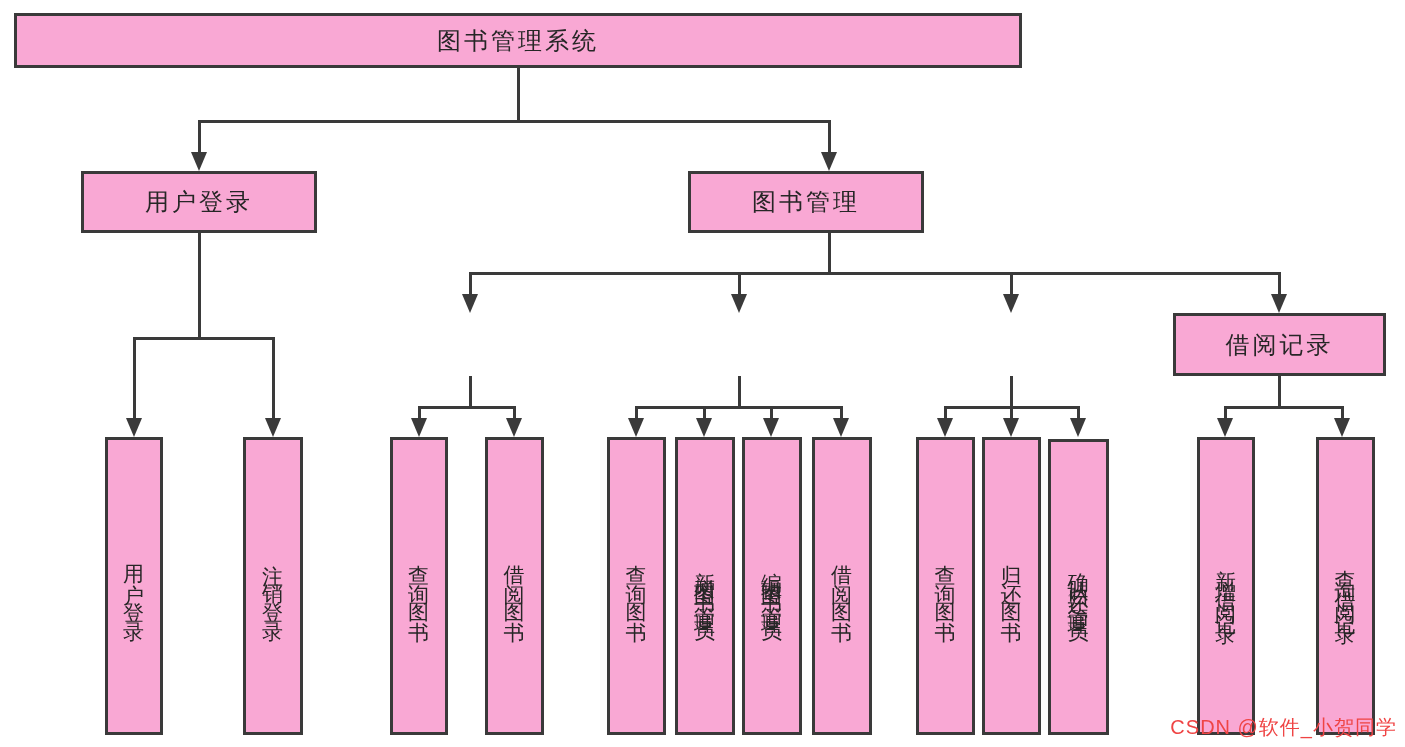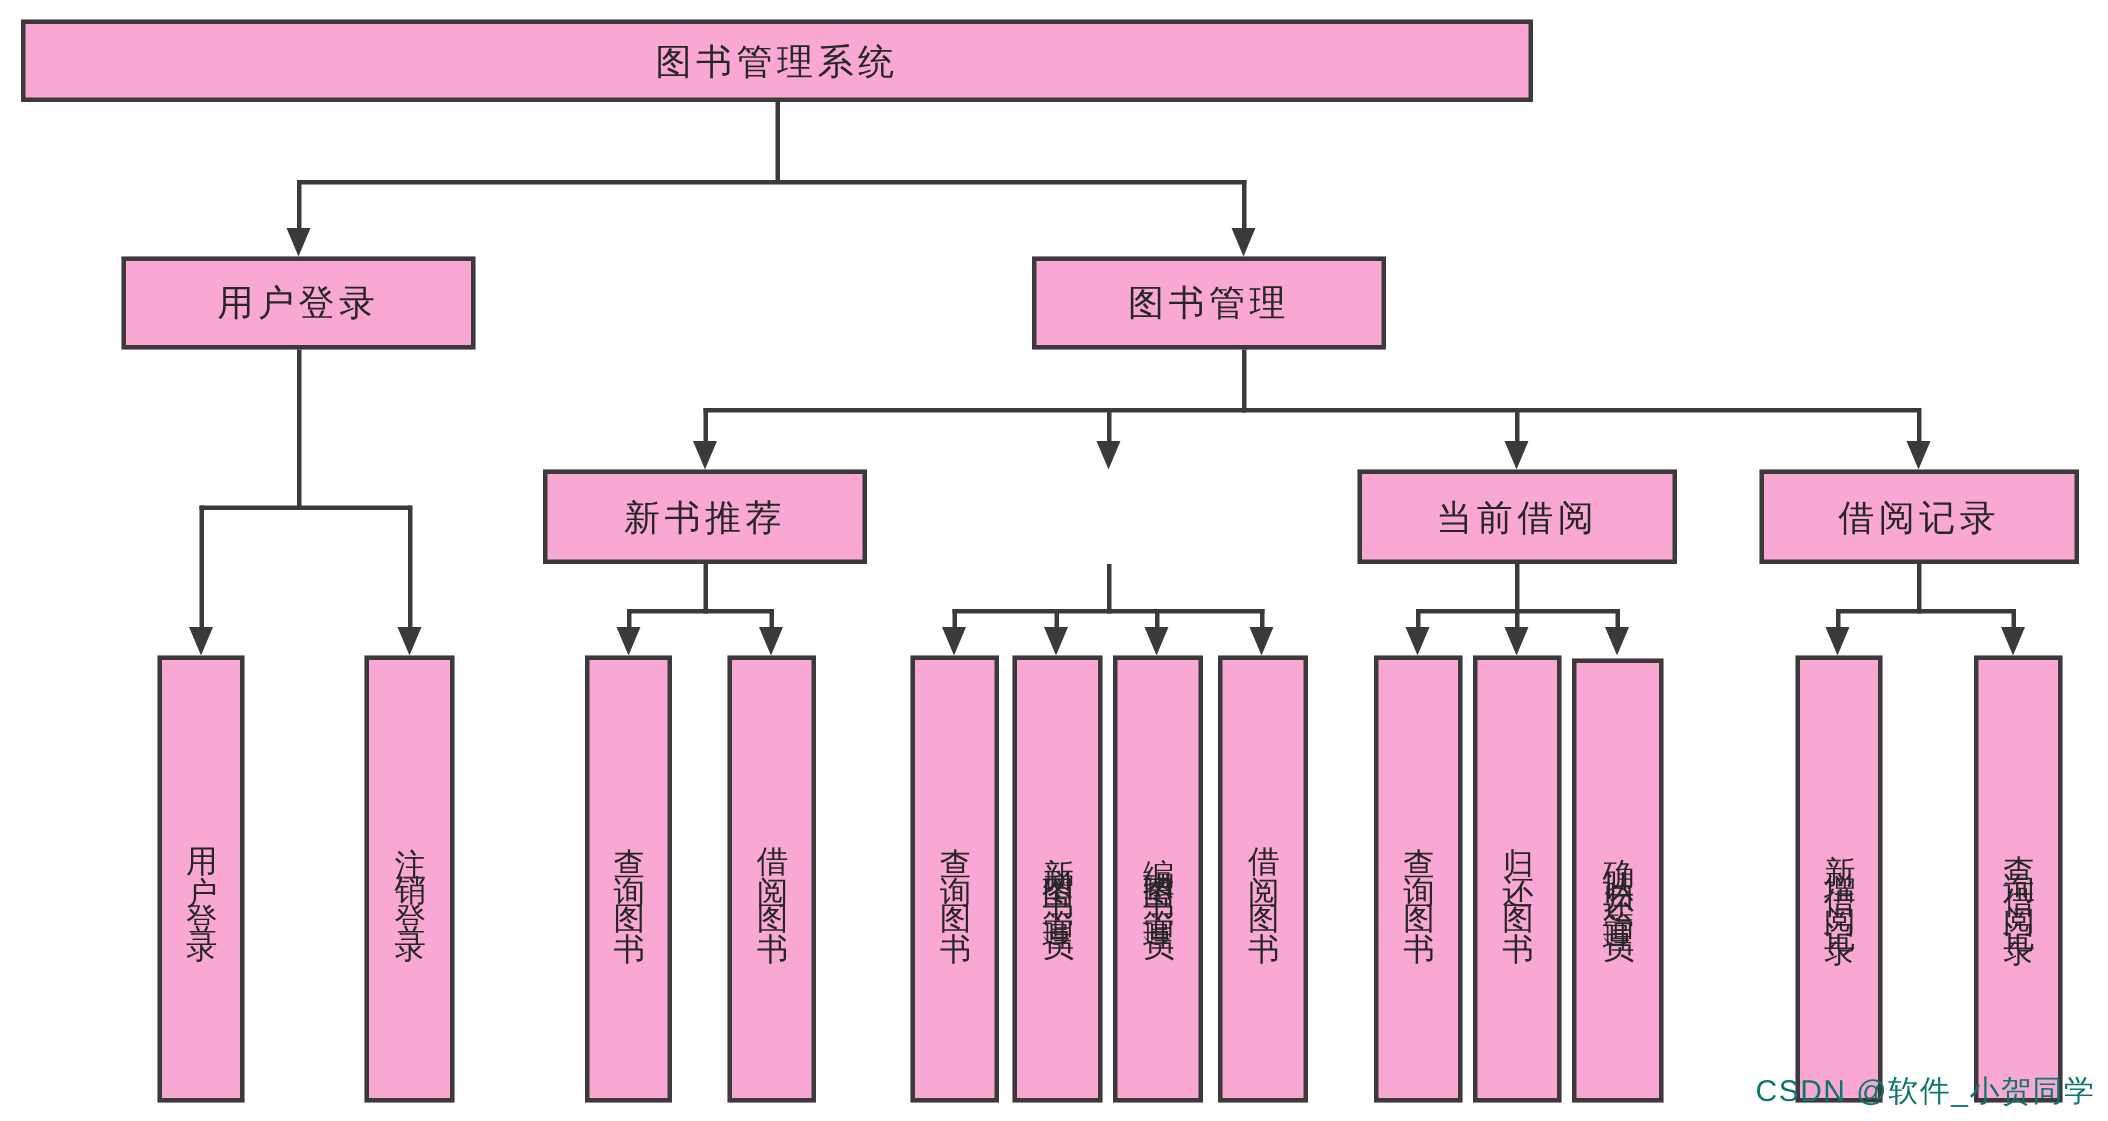--- a/index.html
+++ b/index.html
@@ -20,21 +20,21 @@
   .sp6{letter-spacing:11px;}
   .sp9{letter-spacing:7px;}
   .hline{position:absolute;height:3px;background:#3a3a3a;}
   .vline{position:absolute;width:3px;background:#3a3a3a;}
   .arrow{
     position:absolute;width:0;height:0;
     border-left:8px solid transparent;border-right:8px solid transparent;
     border-top:19px solid #3a3a3a;
   }
   .watermark{
-    position:absolute;right:8px;bottom:6px;font-size:20px;color:#0f766e;
+    position:absolute;right:8px;bottom:6px;font-size:20px;color:#ef4444;
     letter-spacing:1px;white-space:nowrap;
   }
 </style>
 </head>
 <body>
 
 <div class="canvas">
 
   <div class="node h-node" style="left:14px;top:13px;width:1008px;height:55px">图书管理系统</div>
 
@@ -62,22 +62,20 @@
   <div class="hline" style="left:469px;top:272px;width:811px"></div>
   <div class="vline" style="left:469px;top:272px;height:24px"></div>
   <div class="arrow" style="left:462px;top:294px"></div>
   <div class="vline" style="left:738px;top:272px;height:24px"></div>
   <div class="arrow" style="left:731px;top:294px"></div>
   <div class="vline" style="left:1010px;top:272px;height:24px"></div>
   <div class="arrow" style="left:1003px;top:294px"></div>
   <div class="vline" style="left:1278px;top:272px;height:24px"></div>
   <div class="arrow" style="left:1271px;top:294px"></div>
 
-  <div class="node h-node" style="left:362px;top:313px;width:216px;height:63px">新书推荐</div>
-  <div class="node h-node" style="left:905px;top:313px;width:213px;height:63px">当前借阅</div>
   <div class="node h-node" style="left:1173px;top:313px;width:213px;height:63px">借阅记录</div>
 
   <div class="vline" style="left:469px;top:376px;height:33px"></div>
   <div class="hline" style="left:418px;top:406px;width:98px"></div>
   <div class="vline" style="left:418px;top:406px;height:14px"></div>
   <div class="arrow" style="left:411px;top:418px"></div>
   <div class="vline" style="left:513px;top:406px;height:14px"></div>
   <div class="arrow" style="left:506px;top:418px"></div>
 
   <div class="node v-node sp4" style="left:390px;top:437px;width:58px;height:298px">查询图书</div>

